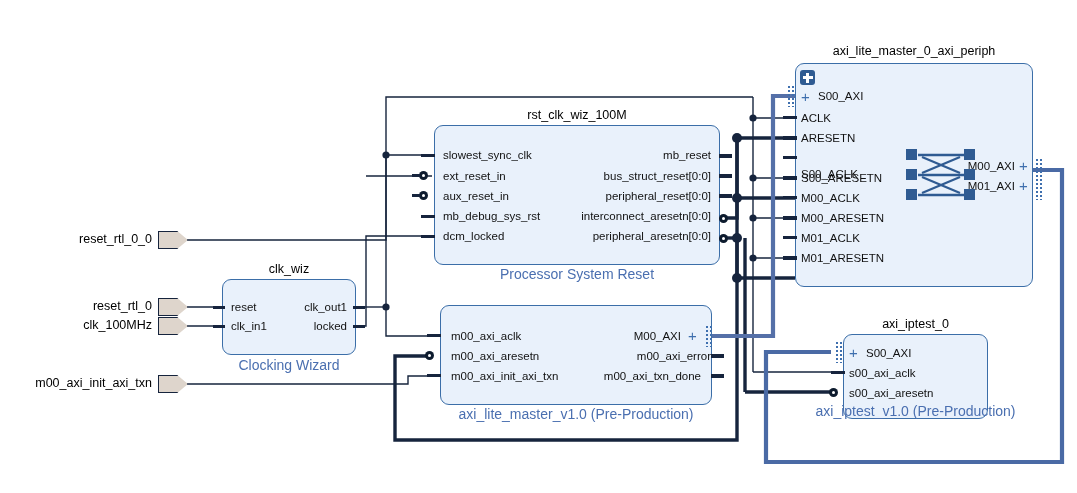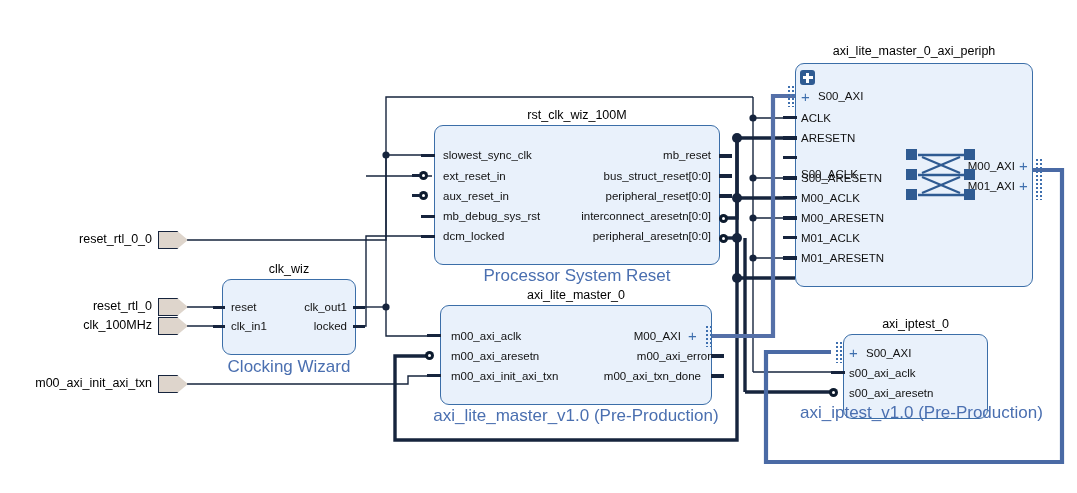--- a/index.html
+++ b/index.html
@@ -2,21 +2,21 @@
 <html><head>
 <meta charset="utf-8">
 <style>
   html,body{margin:0;padding:0;background:#ffffff;}
   body{width:1077px;height:493px;font-family:"Liberation Sans",sans-serif;}
   #canvas{position:relative;width:1077px;height:493px;overflow:hidden;background:#fff;}
   svg#wires{position:absolute;left:0;top:0;width:1077px;height:493px;}
 
   .block{position:absolute;background:#e9f1fb;border:1.3px solid #3b6ea8;border-radius:9px;box-sizing:border-box;}
   .blk-title{position:absolute;font-size:12.5px;color:#000;white-space:nowrap;text-align:center;}
-  .blk-sub{position:absolute;font-size:17px;color:#4a6fb0;white-space:nowrap;text-align:center;}
+  .blk-sub{position:absolute;font-size:14px;color:#4a6fb0;white-space:nowrap;text-align:center;}
 
   .pin{position:absolute;font-size:11.5px;color:#111;white-space:nowrap;line-height:12px;}
   .pin.r{text-align:right;}
 
   .pinstub{position:absolute;height:3px;background:#16243d;}
   .pindot{position:absolute;width:9px;height:9px;border-radius:50%;background:#0d1b2e;box-sizing:border-box;}
   .pindot::after{content:"";position:absolute;left:3px;top:3px;width:3px;height:3px;border-radius:50%;background:#fff;}
 
   .buscon{position:absolute;width:9px;height:22px;
      background-image:radial-gradient(#3e6fae 48%, transparent 50%);
@@ -175,21 +175,20 @@
   <div class="pinstub" style="left:412px;top:174px;width:8px;"></div>
   <div class="pindot" style="left:419px;top:191px;"></div>
   <div class="pinstub" style="left:412px;top:194px;width:8px;"></div>
 
   <div class="pinstub" style="left:719px;top:154px;width:13px;height:4px;"></div>
   <div class="pinstub" style="left:719px;top:174px;width:13px;height:4px;"></div>
   <div class="pinstub" style="left:719px;top:194px;width:13px;height:4px;"></div>
   <div class="pindot" style="left:719px;top:214px;"></div>
   <div class="pindot" style="left:719px;top:234px;"></div>
 
-  <div class="blk-title" style="left:440px;top:288px;width:272px;">axi_lite_master_0</div>
   <div class="block" style="left:440px;top:305px;width:272px;height:100px;"></div>
   <div class="blk-sub" style="left:420px;top:406px;width:312px;">axi_lite_master_v1.0 (Pre-Production)</div>
 
   <div class="pin" style="left:451px;top:330px;">m00_axi_aclk</div>
   <div class="pin" style="left:451px;top:350px;">m00_axi_aresetn</div>
   <div class="pin" style="left:451px;top:370px;">m00_axi_init_axi_txn</div>
 
   <div class="pin r" style="left:520px;top:330px;width:161px;">M00_AXI</div>
   <div class="plusgl" style="left:688px;top:328px;">+</div>
   <div class="buscon" style="left:705px;top:325px;"></div>

